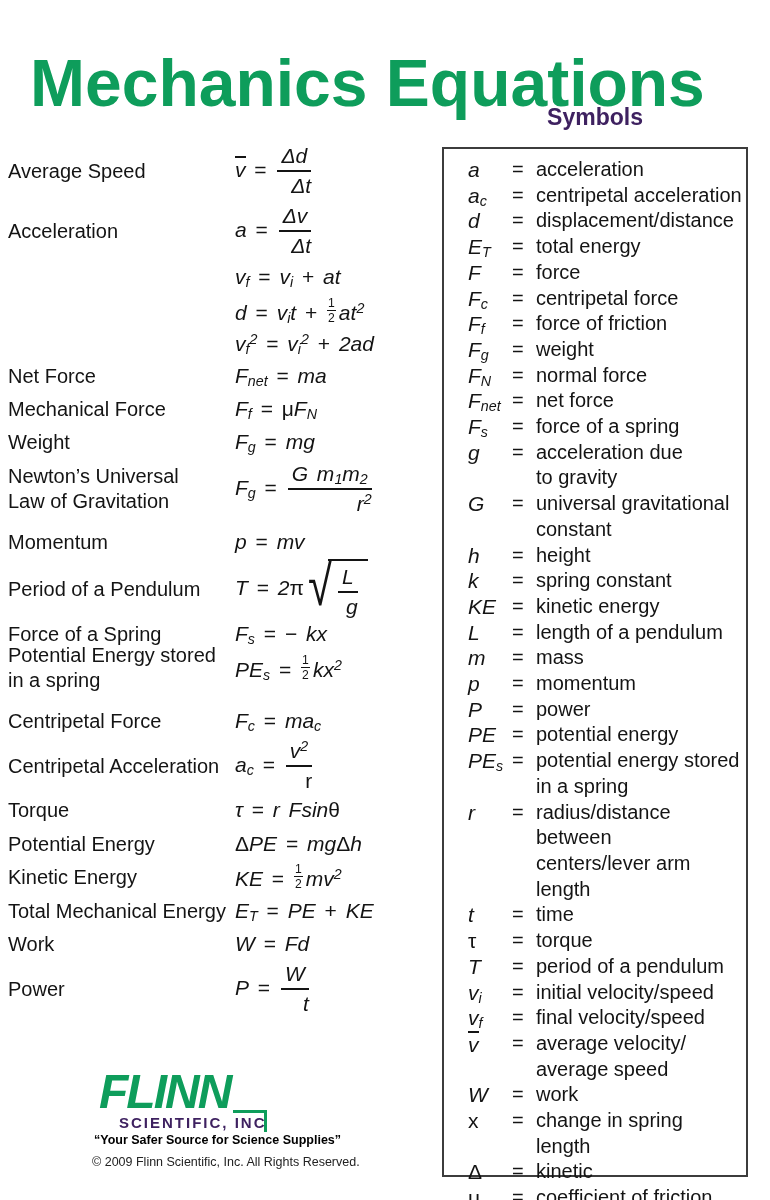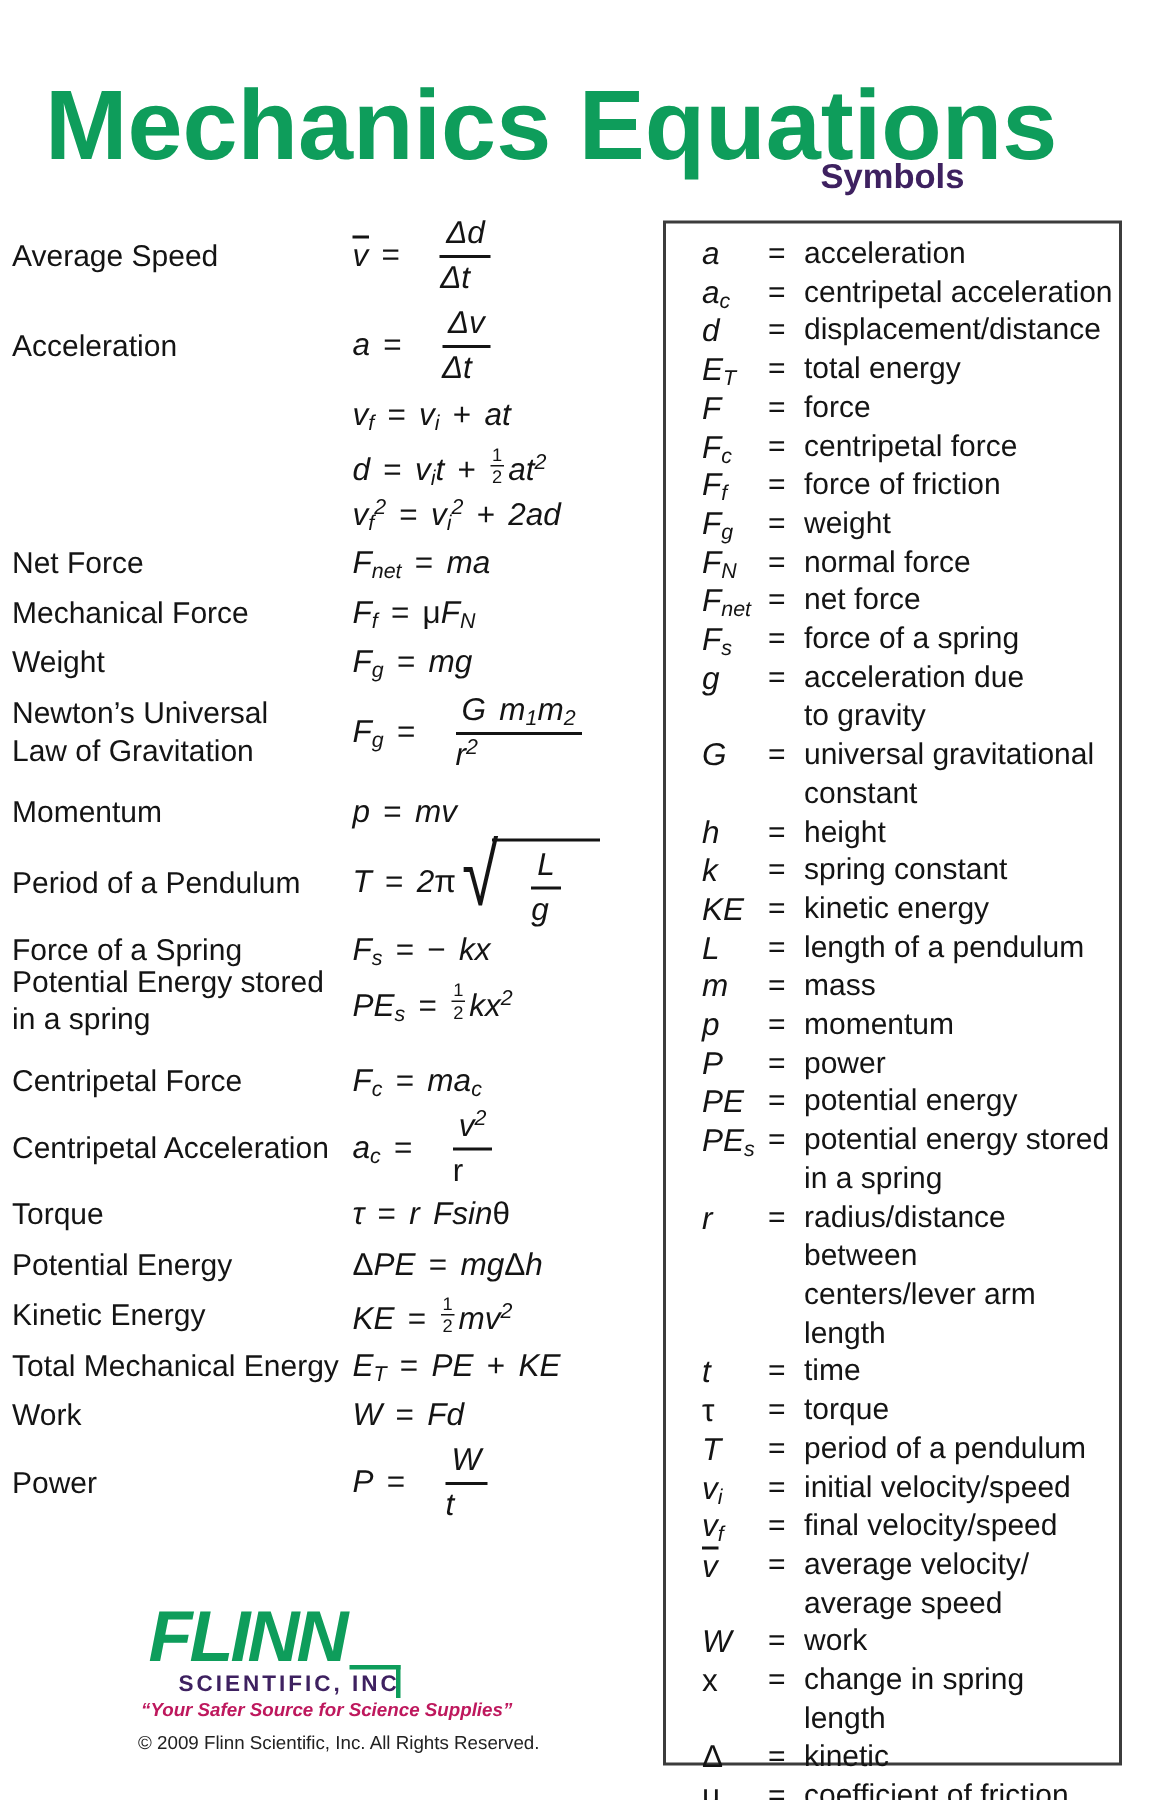--- a/index.html
+++ b/index.html
@@ -18,21 +18,21 @@
     font-size:23px;font-weight:bold;color:var(--purple);
   }
   
   #eqcol{position:absolute;left:0;top:0;width:440px;height:1050px;}
   .eqrow{position:absolute;left:8px;height:0;display:flex;align-items:center;}
   .eqlabel{width:227px;flex:none;font-size:20px;line-height:25px;white-space:nowrap;}
   .eqformula{font-size:21px;font-style:italic;white-space:nowrap;word-spacing:3px;}
   .rm{font-style:normal;}
   sub{font-size:68%;vertical-align:-0.24em;line-height:0;}
   sup{font-size:68%;vertical-align:0.5em;line-height:0;}
-  .frac{display:inline-block;vertical-align:middle;text-align:left;line-height:1.15;margin:0 18px;}
+  .frac{display:inline-block;vertical-align:middle;text-align:right;line-height:1.15;margin:0 2px;}
   .frac .num{display:block;border-bottom:2px solid var(--ink);padding:0 4px 2px;}
   .frac .den{display:block;padding-top:2px;}
   .stack{display:inline-block;vertical-align:-0.18em;text-align:center;font-size:58%;
          line-height:1;font-style:normal;margin:0 3px 0 1px;}
   .stack .hn{display:block;border-bottom:1.5px solid var(--ink);padding:0 1px 1px;}
   .stack .hd{display:block;padding-top:1px;}
   .sqrt{display:inline-flex;vertical-align:middle;align-items:flex-start;margin-left:4px;}
   .rad{font-style:normal;font-size:44px;line-height:1;transform:scaleY(1.32);
        transform-origin:top;margin:-3px -4px 0 0;}
   .radarg{display:inline-block;border-top:2.5px solid var(--ink);padding:4px 8px 0 8px;}
@@ -54,21 +54,21 @@
   #flinn-bracket{
     position:absolute;left:233px;top:1110px;width:31px;height:19px;
     border-top:3px solid var(--green);border-right:3px solid var(--green);
   }
   #flinn-subtitle{
     position:absolute;left:119px;top:1114px;font-size:15px;font-weight:bold;
     color:var(--purple);letter-spacing:2px;white-space:nowrap;
   }
   #flinn-tagline{
     position:absolute;left:94px;top:1133px;font-size:12.5px;font-weight:bold;
-    font-style:italic;color:#be185d;white-space:nowrap;
+    color:#000000;white-space:nowrap;
   }
   #copyright-line{
     position:absolute;left:92px;top:1155px;width:200px;text-align:center;
     font-size:12.5px;color:#222;white-space:nowrap;
   }
   #catalog-number{
     position:absolute;left:92px;top:1208px;width:200px;text-align:center;
     font-size:12px;color:#222;
   }
 </style>

